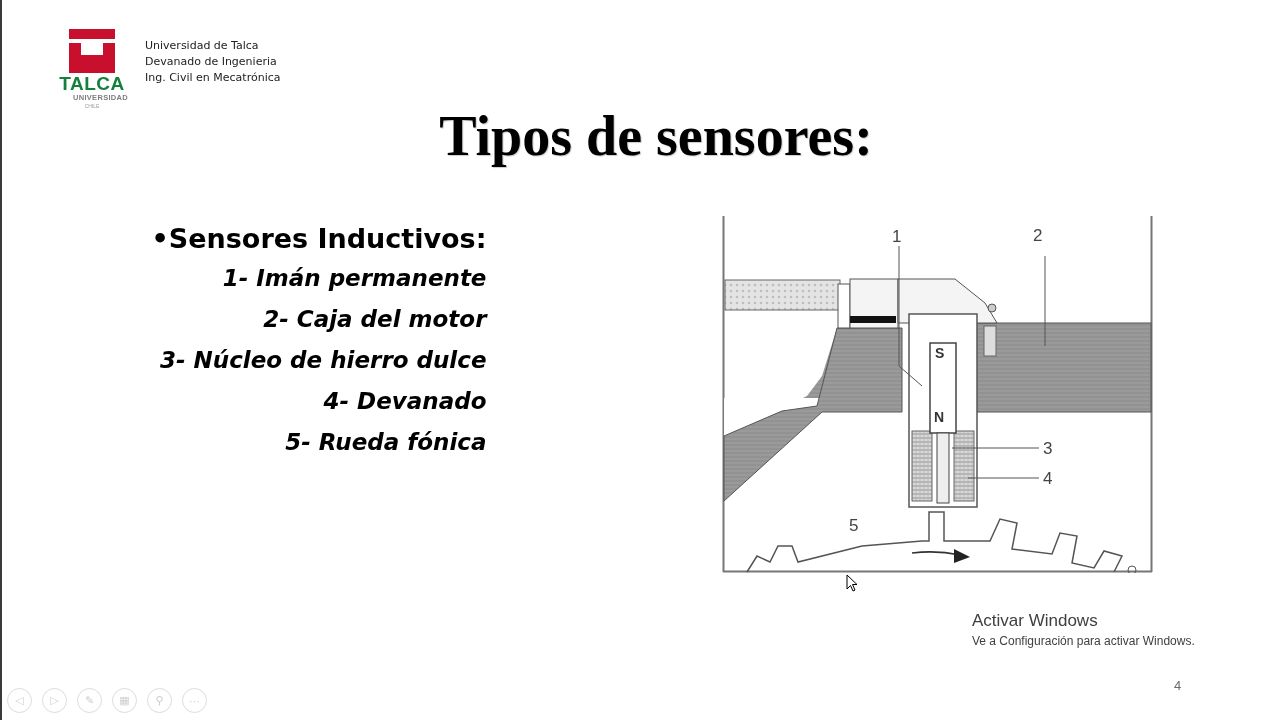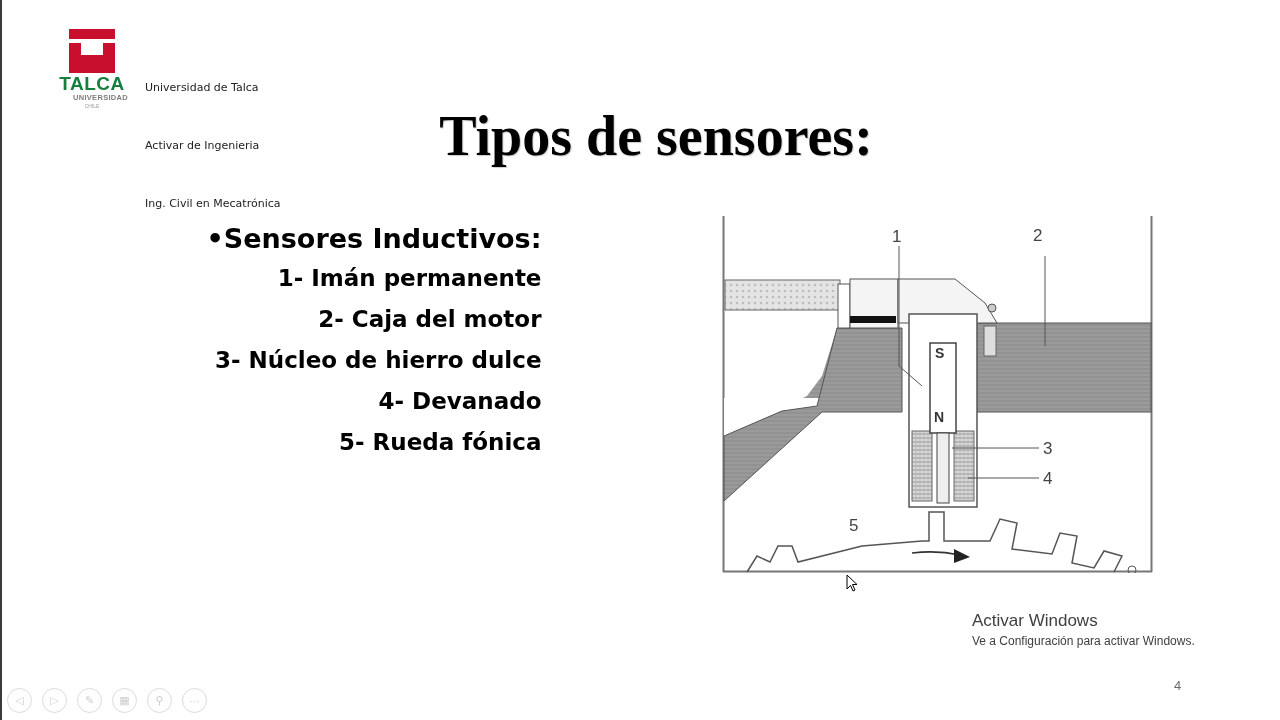--- a/index.html
+++ b/index.html
@@ -8,31 +8,31 @@
     background: #ffffff;
     font-family: "Liberation Sans", sans-serif;
   }
   .left-border { position: absolute; left: 0; top: 0; width: 2px; height: 720px; background: #3a3a3a; }
   .logo { position: absolute; left: 57px; top: 29px; width: 70px; height: 84px; }
   .logo-text { position: absolute; left: 57px; top: 75px; width: 70px; text-align: center; }
   .talca { font-family: "Liberation Sans", sans-serif; font-weight: bold; color: #15803d; font-size: 19px; line-height: 18px; letter-spacing: 0.5px; }
   .univ { font-weight: bold; color: #7d7d7d; font-size: 7.5px; line-height: 9px; letter-spacing: 0.3px; margin-left: 16px; }
   .chile { color: #9a9a9a; font-size: 5px; line-height: 8px; }
   .inst { position: absolute; left: 145px; top: 38px; font-size: 11px; line-height: 16px; color: #222; font-family: "DejaVu Sans", sans-serif; }
-  .inst div { white-space: nowrap; margin-top: 42px; }
+  .inst div { white-space: nowrap; }
   .title {
     position: absolute; left: 0; top: 104px; width: 1264px; text-align: center;
     font-family: "Liberation Serif", serif; font-weight: bold; font-size: 56px; color: #000;
     text-shadow: 1px 1px 1px rgba(0,0,0,0.2);
     margin-left: 24px;
   }
   .bullets { position: absolute; left: 140px; top: 220px; font-family: "DejaVu Sans", sans-serif; font-weight: bold; color: #000; text-align: right; }
   .bullet-main { font-size: 27px; line-height: 38px; white-space: nowrap; }
   .bullet-main .dot { display: inline-block; width: 24px; }
-  .sub { margin-left: 75px; font-size: 23px; line-height: 41px; white-space: nowrap; }
+  .sub { margin-left: 20px; font-size: 23px; line-height: 41px; white-space: nowrap; font-style: italic; }
   .figure { position: absolute; left: 722px; top: 216px; width: 431px; height: 357px; }
   .slide-num { position: absolute; left: 1174px; top: 678px; font-size: 13px; color: #6a6a6a; }
   .watermark { position: absolute; left: 972px; top: 610px; color: #404040; }
   .wm1 { font-size: 17px; line-height: 22px; }
   .wm2 { font-size: 12px; line-height: 18px; }
   .controls { position: absolute; left: 7px; top: 688px; display: flex; gap: 10px; }
   .ctrl { width: 25px; height: 25px; border: 1px solid #dcdcdc; border-radius: 50%; display: flex; align-items: center; justify-content: center; color: #cfcfcf; font-size: 11px; box-sizing: border-box; }
   .cursor { position: absolute; left: 846px; top: 574px; }
 </style>
 </head>
@@ -47,21 +47,21 @@
   </svg>
 </div>
 <div class="logo-text">
   <div class="talca">TALCA</div>
   <div class="univ">UNIVERSIDAD</div>
   <div class="chile">CHILE</div>
 </div>
 
 <div class="inst">
   <div>Universidad de Talca</div>
-  <div>Activar de Ingenieria</div>
+  <div>Devanado de Ingenieria</div>
   <div>Ing. Civil en Mecatrónica</div>
 </div>
 
 <div class="title">Tipos de sensores:</div>
 
 <div class="bullets">
   <div class="bullet-main"><span class="dot">•</span><span>Sensores Inductivos:</span></div>
   <div class="sub">1- Imán permanente</div>
   <div class="sub">2- Caja del motor</div>
   <div class="sub">3- Núcleo de hierro dulce</div>

